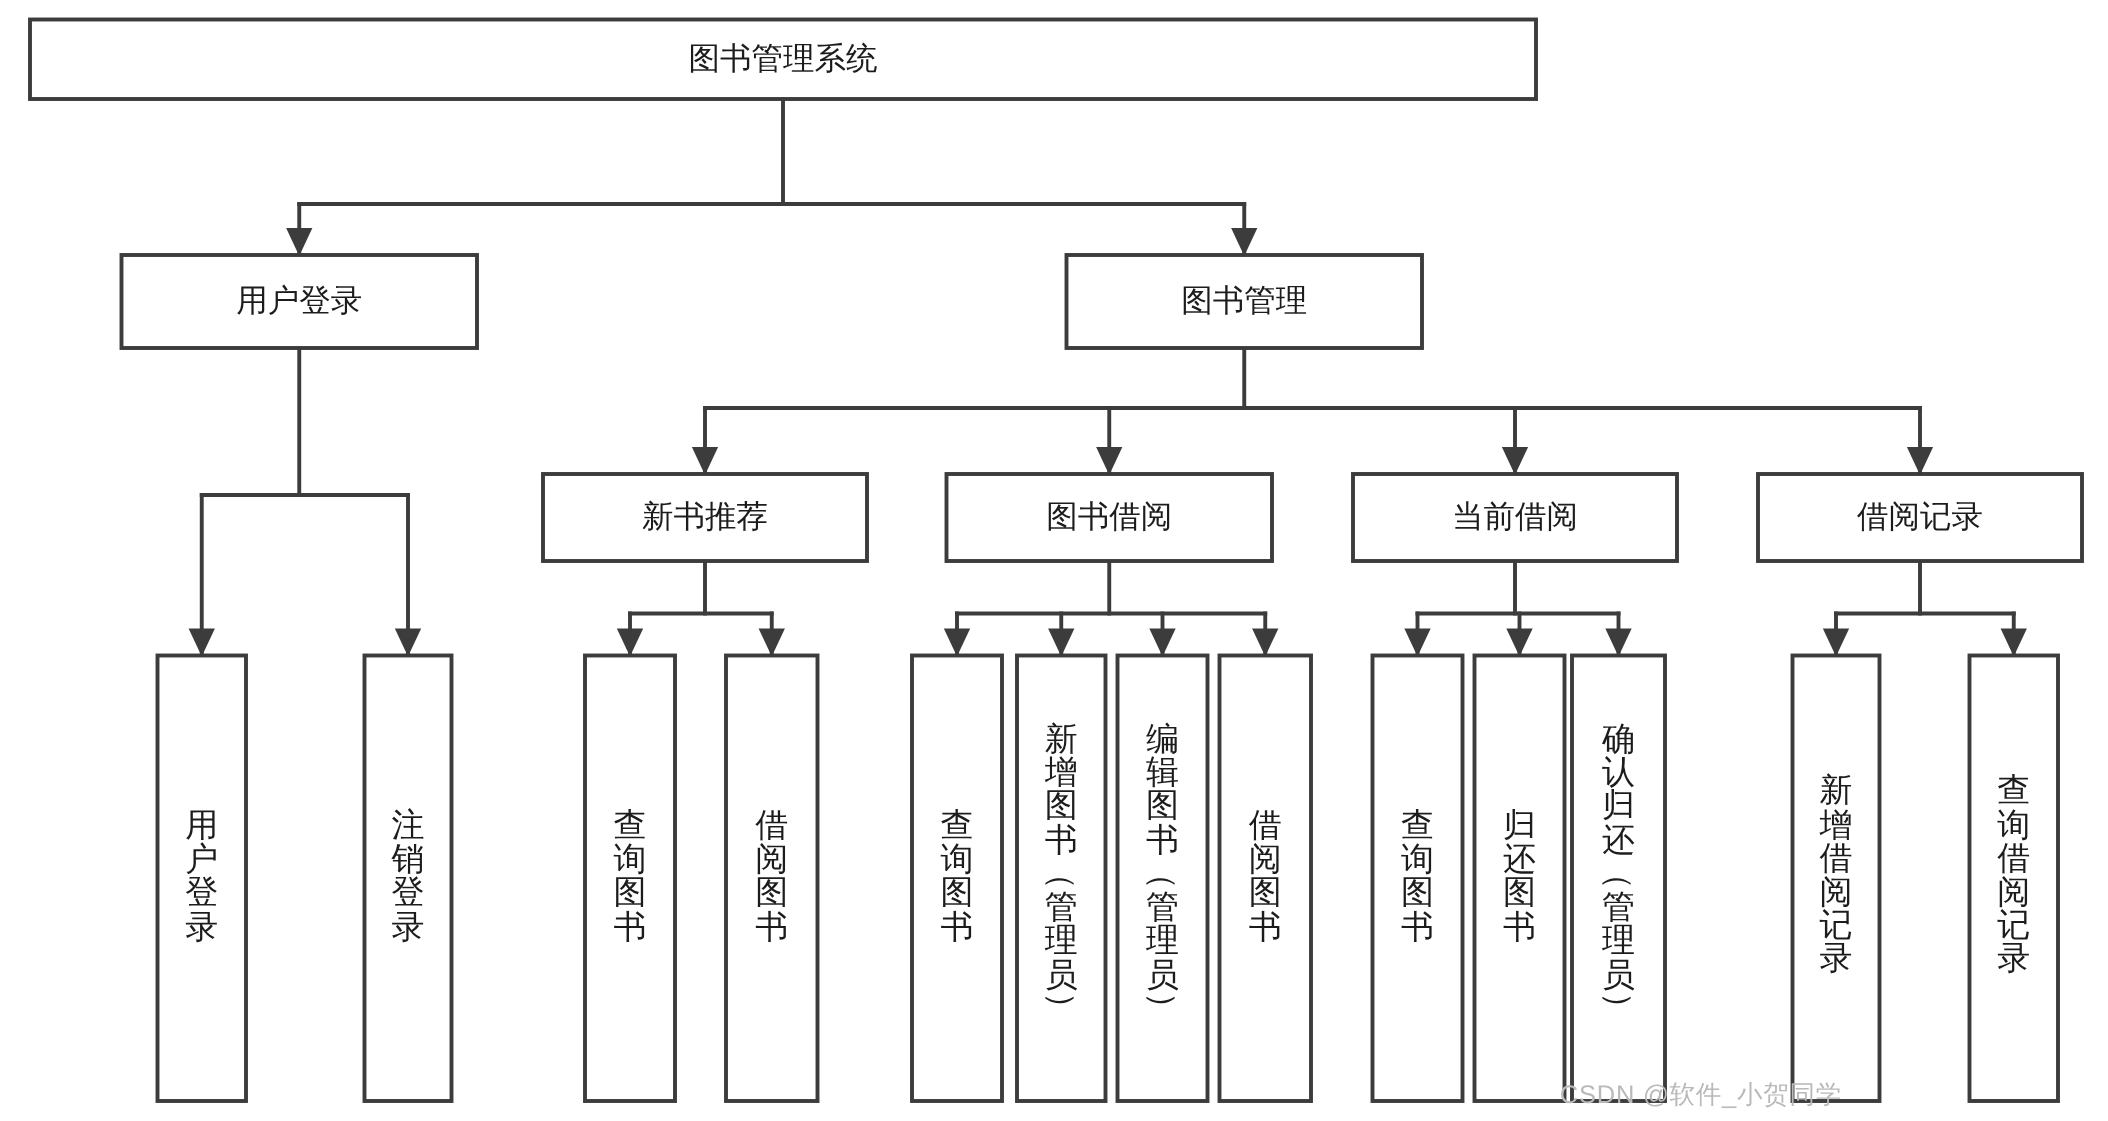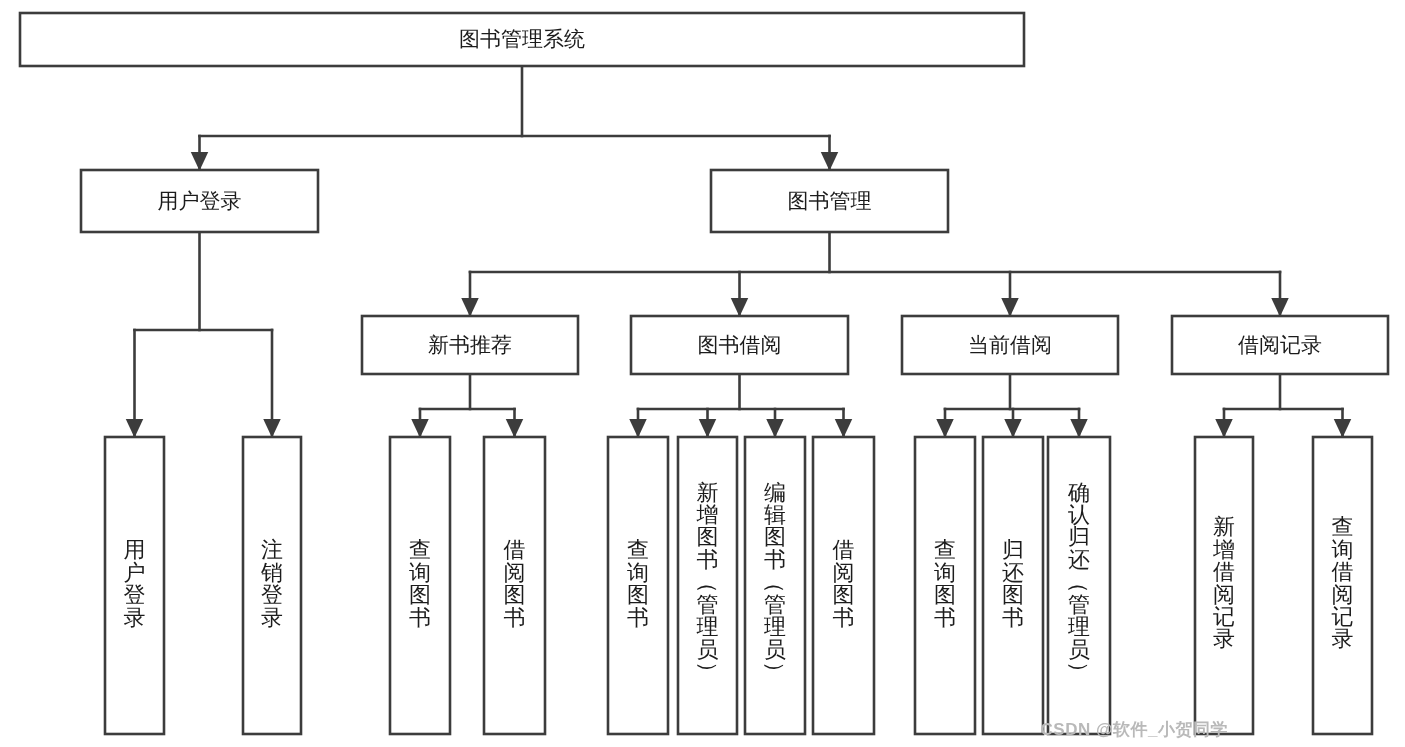--- a/index.html
+++ b/index.html
@@ -46,21 +46,20 @@
   .watermark {
     position: absolute;
     right: 8px;
     bottom: 6px;
     font-family: "Liberation Sans", "DejaVu Sans", sans-serif;
     font-size: 17px;
     color: #b9b9b9;
     letter-spacing: 0.5px;
     white-space: nowrap;
     user-select: none;
-    font-weight: bold;
   }
   
   .vtext {
     font-family: "Liberation Sans", "DejaVu Sans", sans-serif;
     font-size: 22px;
     color: #1c1c1c;
     line-height: 1.02;
     text-align: center;
     white-space: pre-line;
     position: absolute;

